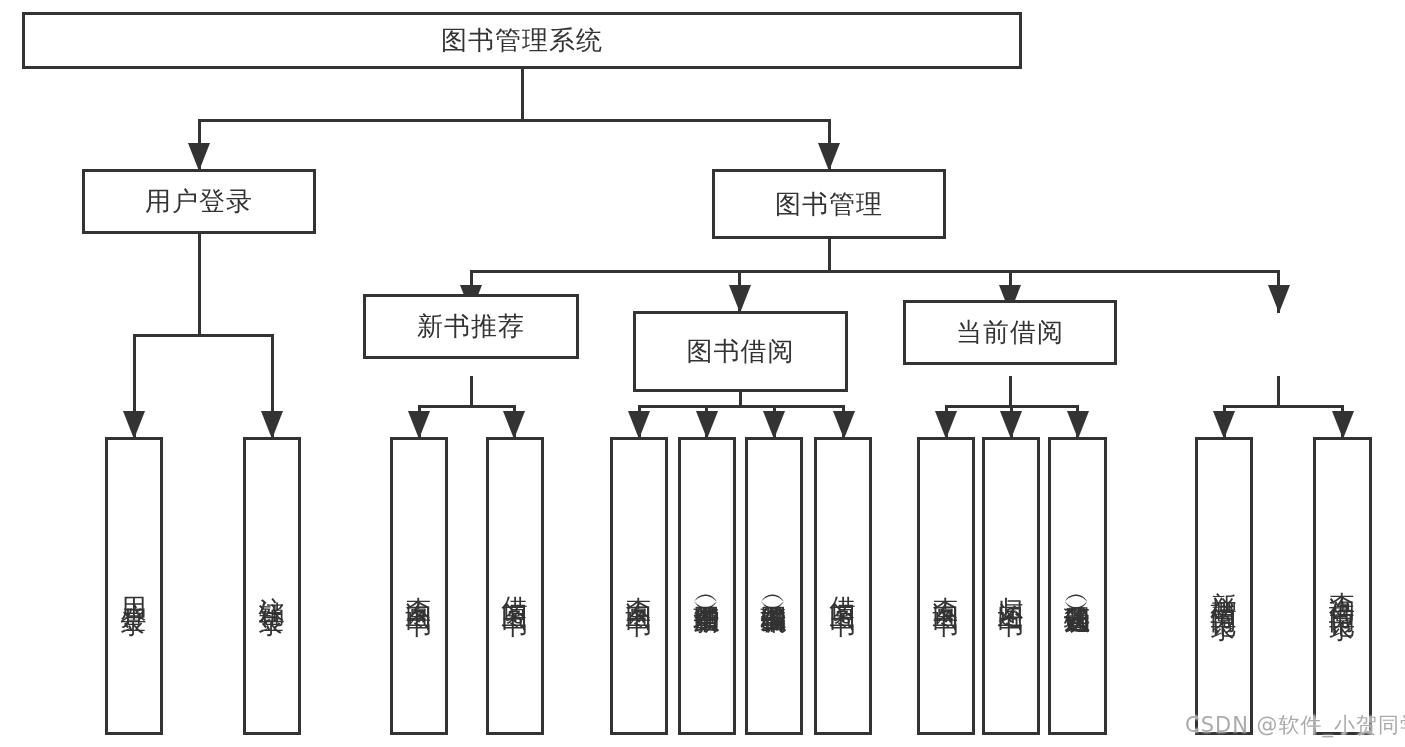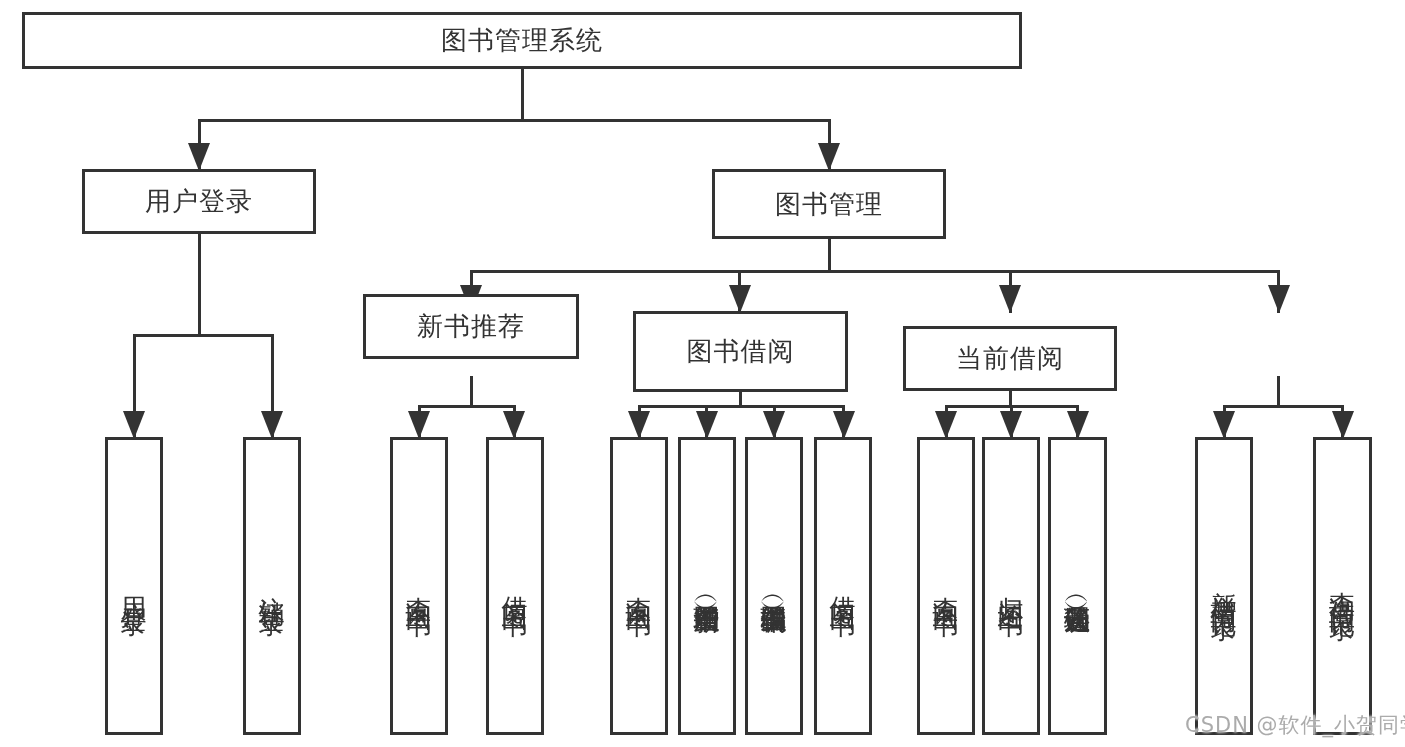--- a/index.html
+++ b/index.html
@@ -85,21 +85,21 @@
   <div class="vline" style="left:738px;top:270px;height:43px"></div>
   <div class="vline" style="left:1008.5px;top:270px;height:43px"></div>
   <div class="vline" style="left:1277px;top:270px;height:43px"></div>
   <div class="arrow" style="left:460px;top:285px"></div>
   <div class="arrow" style="left:728.5px;top:285px"></div>
   <div class="arrow" style="left:999px;top:285px"></div>
   <div class="arrow" style="left:1267.5px;top:285px"></div>
 
   <div class="node" style="left:363px;top:294px;width:216px;height:65px">新书推荐</div>
   <div class="node" style="left:633px;top:311px;width:215px;height:81px">图书借阅</div>
-  <div class="node" style="left:903px;top:326px;width:214px;height:65px">当前借阅</div>
+  <div class="node" style="left:903px;top:300px;width:214px;height:65px">当前借阅</div>
 
   <div class="vline" style="left:469.5px;top:376px;height:32px"></div>
   <div class="hline" style="left:417.5px;top:405px;width:98px"></div>
   <div class="vline" style="left:417.5px;top:405px;height:34px"></div>
   <div class="vline" style="left:512.5px;top:405px;height:34px"></div>
   <div class="arrow" style="left:408px;top:411px"></div>
   <div class="arrow" style="left:503px;top:411px"></div>
 
   <div class="vline" style="left:739px;top:376px;height:32px"></div>
   <div class="hline" style="left:637.5px;top:405px;width:207px"></div>

